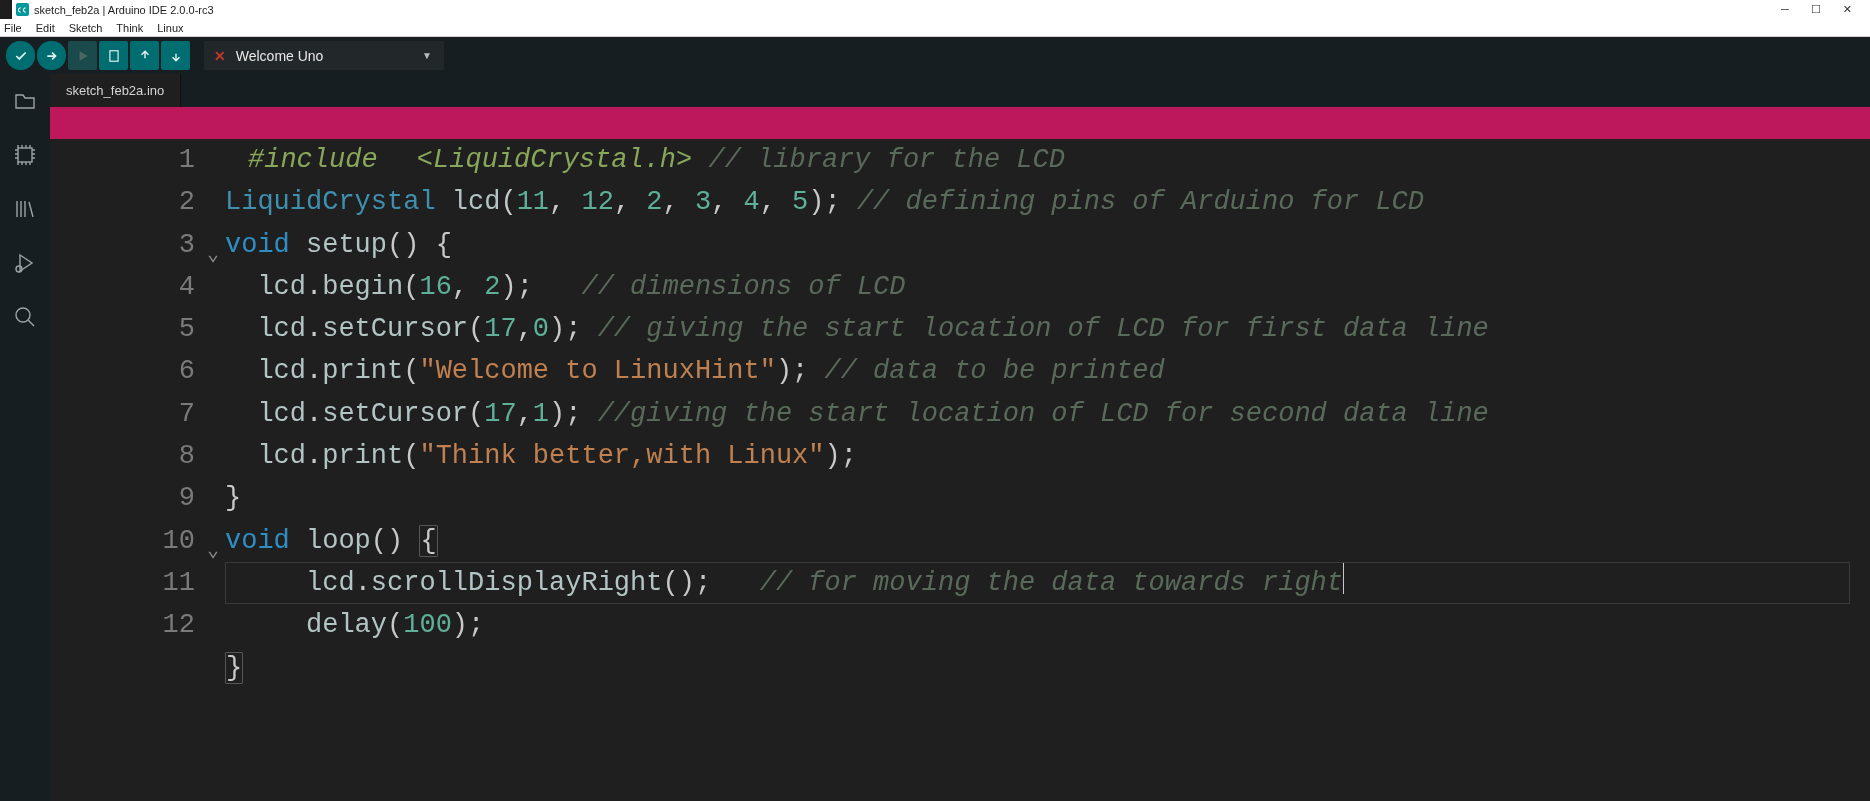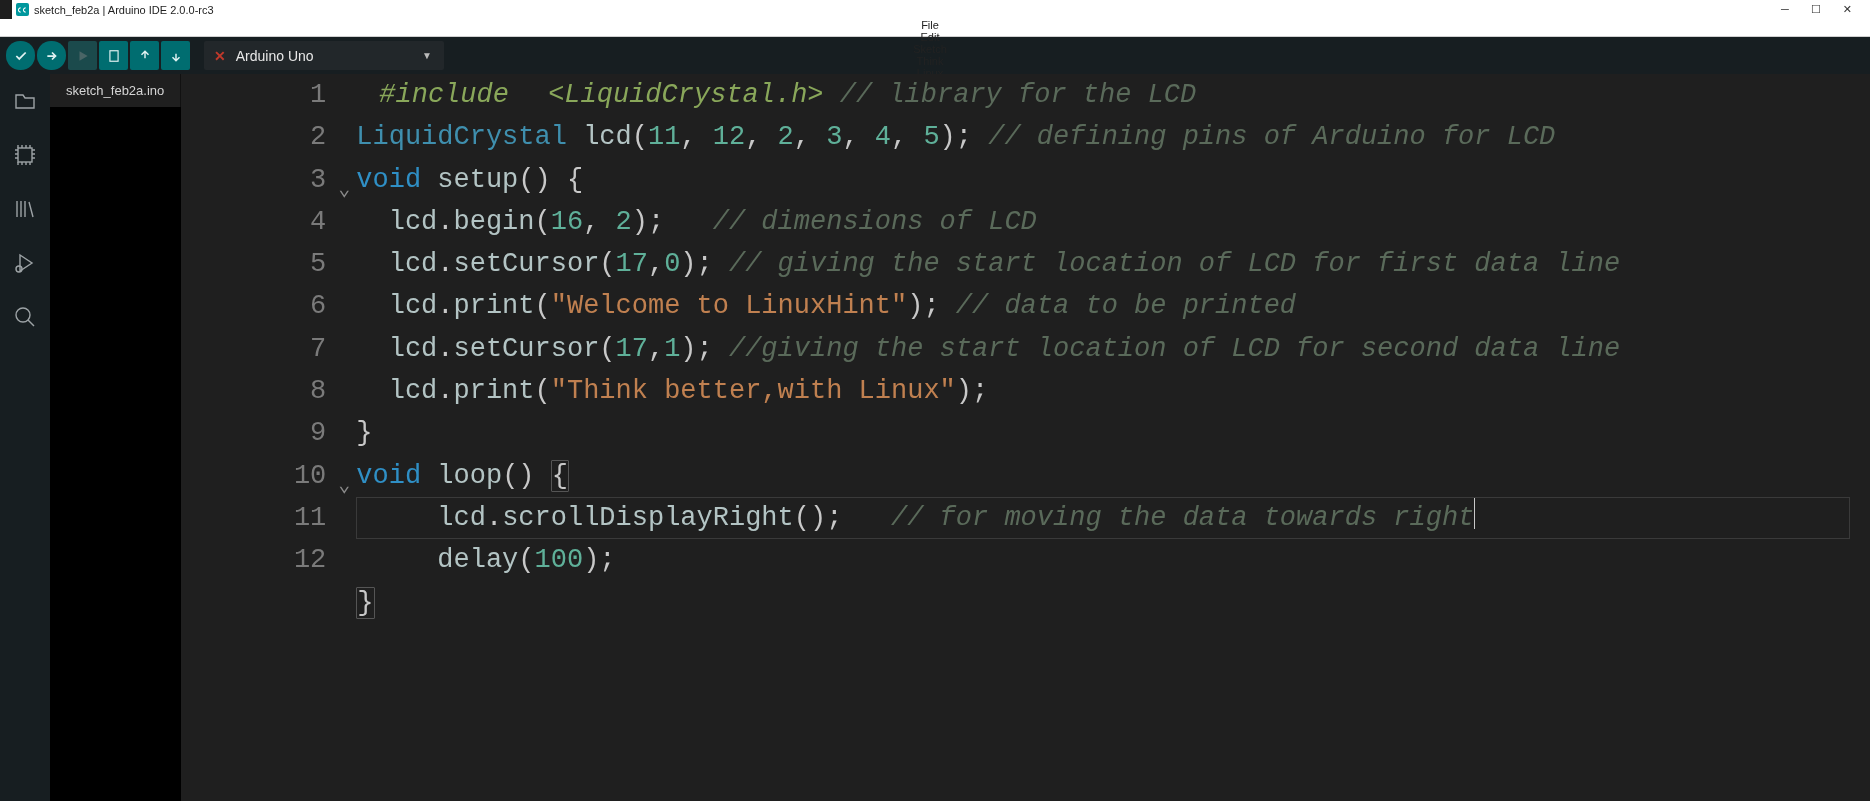--- a/index.html
+++ b/index.html
@@ -6,21 +6,21 @@
   html, body { width: 1870px; height: 801px; overflow: hidden; font-family: "Segoe UI", Arial, sans-serif; background: #1e1e1e; }
   
   
   .titlebar { height: 19px; background: #ffffff; display: flex; align-items: center; padding-left: 4px; font-size: 11px; color: #222; margin-left: 12px; }
   .titlebar .logo { width: 13px; height: 13px; background: #00979d; border-radius: 2px; margin-right: 5px; display: flex; align-items: center; justify-content: center; }
   .titlebar .logo svg { width: 10px; height: 10px; }
   .titlebar .winctrls { margin-left: auto; display: flex; gap: 22px; padding-right: 18px; }
   .titlebar .winctrl { font-size: 11px; color: #333; cursor: default; }
   
   
-  .menubar { height: 18px; background: #ffffff; display: flex; align-items: center; padding-left: 4px; border-bottom: 1px solid #d0d0d0; flex-direction: column; }
+  .menubar { height: 18px; background: #ffffff; display: flex; align-items: center; padding-left: 4px; border-bottom: 1px solid #d0d0d0; }
   .menubar .menuitem { font-size: 11px; color: #222; padding: 0 8px 0 0; margin-right: 6px; cursor: default; }
   
   
   .toolbar { height: 37px; background: #171e21; display: flex; align-items: center; padding: 0 6px; }
   .tb-buttons { display: flex; gap: 2px; align-items: center; }
   .tb-btn { width: 29px; height: 29px; border-radius: 14px; background: #006d70; display: flex; align-items: center; justify-content: center; cursor: pointer; }
   .tb-btn.sq { border-radius: 2px; background: #006d70; }
   .tb-btn.disabled { background: #1b4a4c; }
   .tb-btn svg { fill: #e0f2f2; }
   
@@ -31,21 +31,21 @@
   
   
   .main { display: flex; height: calc(801px - 19px - 18px - 37px); }
   
   
   .activitybar { width: 50px; background: #171e21; display: flex; flex-direction: column; align-items: center; padding-top: 14px; gap: 28px; }
   .act-icon { width: 26px; height: 26px; display: flex; align-items: center; justify-content: center; cursor: pointer; }
   .act-icon svg { stroke: #9da3a6; fill: none; stroke-width: 1.4; }
   
   
-  .editor-wrap { flex: 1; display: flex; flex-direction: row; background: #000000; }
+  .editor-wrap { flex: 1; display: flex; flex-direction: column; background: #be185d; gap: 32px; }
   .tabbar { height: 33px; background: #171e21; display: flex; }
   .tab { background: #1f1f1f; color: #d5d5d5; font-size: 13px; padding: 0 16px; display: flex; align-items: center; border-right: 1px solid #111; }
   
   .editor { flex: 1; display: flex; background: #1f1f1f; font-family: "Consolas", "Courier New", monospace; font-size: 27px; line-height: 42.3px; overflow: hidden; }
   .gutter { width: 175px; text-align: right; padding-right: 30px; color: #7a7a7a; user-select: none; position: relative; }
   .gutter .ln { height: 42.3px; position: relative; }
   .gutter .fold { position: absolute; right: -24px; top: 10px; color: #8a8a8a; font-size: 20px; cursor: pointer; }
   
   .code { flex: 1; white-space: pre; color: #c8c8c8; position: relative; }
   .code .line { height: 42.3px; }
@@ -121,21 +121,21 @@
         </svg>
       </div>
     <div class="tb-btn sq">
         <svg width="14" height="14" viewBox="0 0 24 24">
           <path d="M12 20V8M6 14l6 6 6-6" stroke="#e0f2f2" stroke-width="2.5" fill="none"></path>
         </svg>
       </div>
   </div>
   <div class="board-select">
     <span class="x">✕</span>
-    <span class="name">Arduino Uno</span>
+    <span class="name">Welcome Uno</span>
     <span class="chev">▼</span>
   </div>
 </div>
 
 <div class="main">
 
   <div class="activitybar">
     <div class="act-icon">
         <svg width="24" height="24" viewBox="0 0 24 24">
           <path d="M3 6h7l2 3h9v10H3z"></path>

